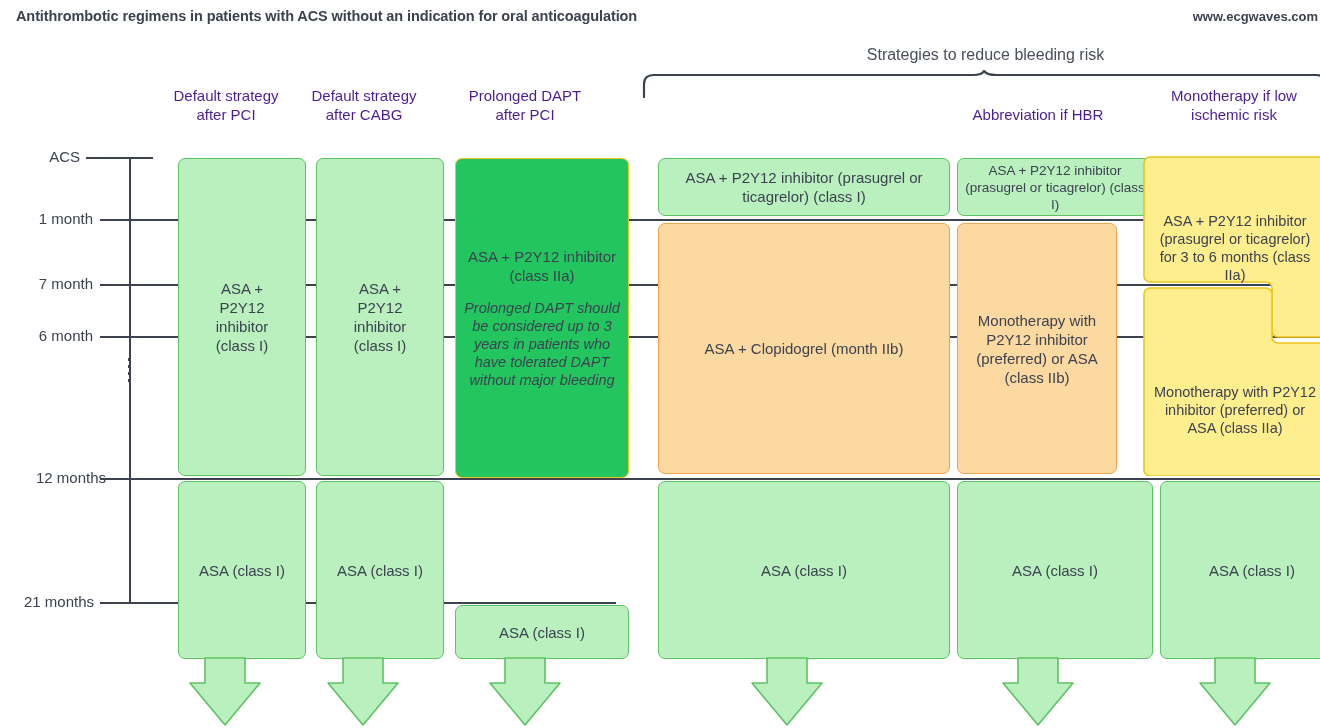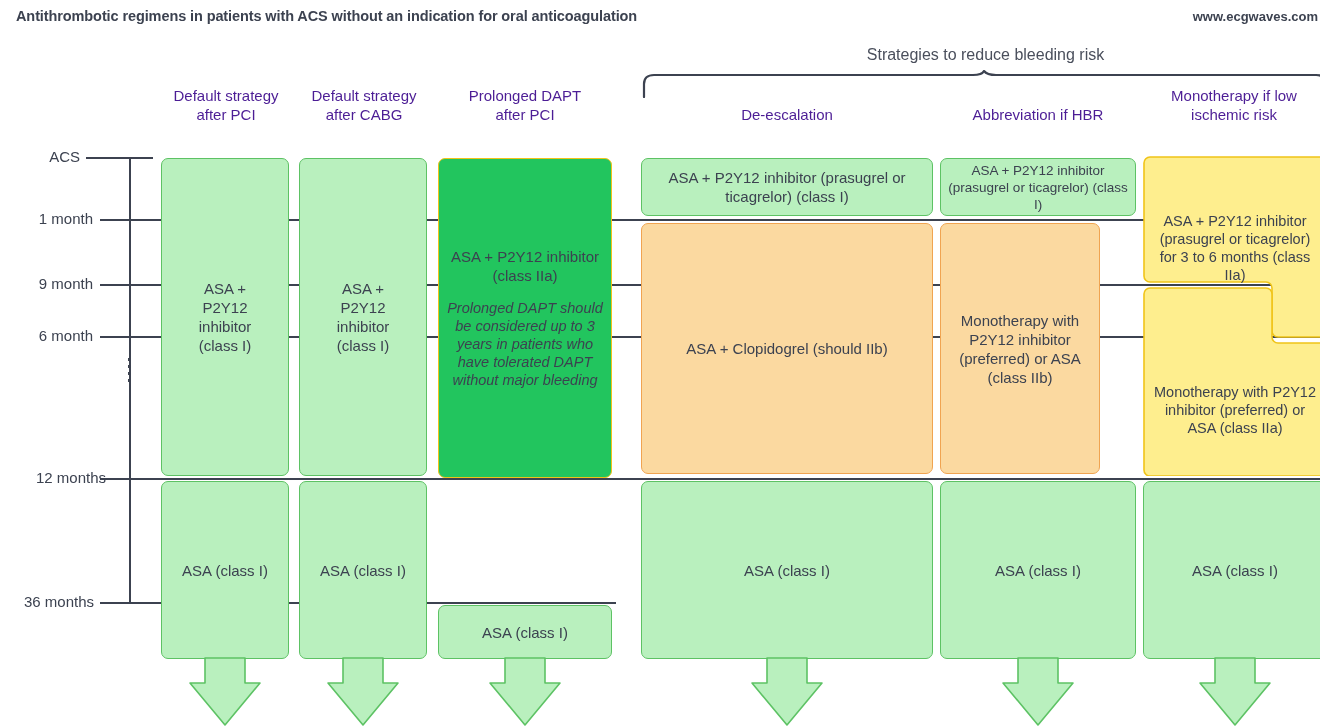--- a/index.html
+++ b/index.html
@@ -61,20 +61,21 @@
   
   .box{
     position:absolute;
     border-radius:7px;
     box-sizing:border-box;
     display:flex;align-items:center;justify-content:center;
     text-align:center;
     font-size:15px;line-height:19px;
     color:#3c4250;
     padding:4px 6px;
+    margin-left:17px;
   }
   .green{background:#B9F0BE;border:1.6px solid #5DC264;}
   .yellow{background:#22c55e;border:1.6px solid #F0C419;}
   .orange{background:#FBD9A0;border:1.6px solid #F0A451;}
 
   .box .inner{width:100%;}
   .note{
     font-style:italic;
     display:block;
     margin-top:14px;
@@ -103,51 +104,48 @@
     <div>after PCI</div>
   </div>
   <div class="colhead" style="left:288px;top:86px;width:136px;">
     <div>Default strategy</div>
     <div>after CABG</div>
   </div>
   <div class="colhead" style="left:428px;top:86px;width:178px;">
     <div>Prolonged DAPT</div>
     <div>after PCI</div>
   </div>
-  <div class="colhead" style="left:633px;top:105px;width:292px;">
-    <div>De-escalation</div>
-  </div>
   <div class="colhead" style="left:930px;top:105px;width:200px;">
     <div>Abbreviation if HBR</div>
   </div>
   <div class="colhead" style="left:1133px;top:86px;width:186px;">
     <div>Monotherapy if low</div>
     <div>ischemic risk</div>
   </div>
 
   <div class="axis-line"></div>
   <div class="axis-dots"></div>
 
   <div class="tick-label" style="left:10px;top:148px;width:62px;">ACS</div>
   <div class="tick-dash" style="left:78px;top:157px;width:43px;"></div>
   <div class="grid-line" style="left:121px;top:157px;width:24px;"></div>
 
   <div class="tick-label" style="left:10px;top:210px;width:75px;">1 month</div>
   <div class="tick-dash" style="left:92px;top:219px;width:29px;"></div>
 
-  <div class="tick-label" style="left:10px;top:275px;width:75px;">9 month</div>
+  <div class="tick-label" style="left:10px;top:275px;width:75px;">7 month</div>
   <div class="tick-dash" style="left:92px;top:284px;width:29px;"></div>
 
   <div class="tick-label" style="left:10px;top:327px;width:75px;">6 month</div>
   <div class="tick-dash" style="left:92px;top:336px;width:29px;"></div>
 
   <div class="tick-label" style="left:0px;top:469px;width:86px;margin-left:12px;">12 months</div>
   <div class="tick-dash" style="left:92px;top:478px;width:29px;"></div>
 
-  <div class="tick-label" style="left:0px;top:593px;width:86px;">36 months</div>
+  <div class="tick-label" style="left:0px;top:593px;width:86px;">21 months</div>
   <div class="tick-dash" style="left:92px;top:602px;width:29px;"></div>
 
   <div class="grid-line" style="left:121px;top:219px;width:1199px;"></div>
   <div class="grid-line" style="left:121px;top:284px;width:1199px;"></div>
   <div class="grid-line" style="left:121px;top:336px;width:1199px;"></div>
   <div class="grid-line" style="left:121px;top:478px;width:1199px;"></div>
   <div class="grid-line" style="left:121px;top:602px;width:487px;"></div>
 
   <div class="box green" style="left:153px;top:158px;width:128px;height:318px;">
     <span class="inner" style="white-space:pre-line;">ASA +
@@ -183,21 +181,21 @@
     <span class="inner">ASA (class I)</span>
   </div>
   <svg class="arrow" style="left:478px;top:657px;width:78px;height:71px;" viewBox="0 0 78 71">
     <path d="M19,1 L19,26 L4,26 L39,68 L74,26 L59,26 L59,1 Z" fill="#B9F0BE" stroke="#5DC264" stroke-width="1.6" stroke-linejoin="round"></path>
   </svg>
 
   <div class="box green" style="left:633px;top:158px;width:292px;height:58px;">
     <span class="inner">ASA + P2Y12 inhibitor (prasugrel or ticagrelor) (class I)</span>
   </div>
   <div class="box orange" style="left:633px;top:223px;width:292px;height:251px;">
-    <span class="inner">ASA + Clopidogrel (should IIb)</span>
+    <span class="inner">ASA + Clopidogrel (month IIb)</span>
   </div>
   <div class="box green" style="left:633px;top:481px;width:292px;height:178px;">
     <span class="inner">ASA (class I)</span>
   </div>
   <svg class="arrow" style="left:740px;top:657px;width:78px;height:71px;" viewBox="0 0 78 71">
     <path d="M19,1 L19,26 L4,26 L39,68 L74,26 L59,26 L59,1 Z" fill="#B9F0BE" stroke="#5DC264" stroke-width="1.6" stroke-linejoin="round"></path>
   </svg>
 
   <div class="box green smaller" style="left:932px;top:158px;width:196px;height:58px;">
     <span class="inner">ASA + P2Y12 inhibitor (prasugrel or ticagrelor) (class I)</span>

